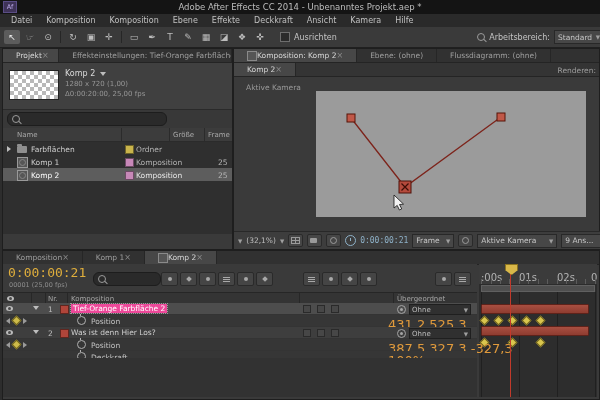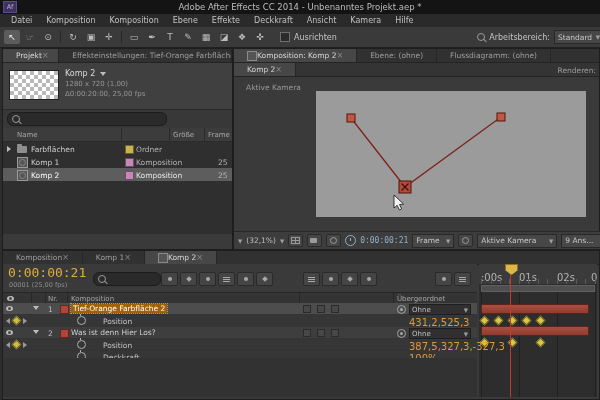--- a/index.html
+++ b/index.html
@@ -110,33 +110,33 @@
   .tlv{position:absolute;top:0;width:1px;height:100%;background:#272727}
   .rows{position:absolute;left:0;top:52px;width:474px}
   .trow{position:relative;width:474px;height:11px;background:#3e3e3e;border-bottom:1px solid #343434}
   .trow.prop{background:#363636}
   .trow.sel{background:#4d4d4d}
   .c-eye{position:absolute;left:3px;top:3px}
   .c-tw{position:absolute;left:30px;top:3px}
   .c-nr{position:absolute;left:45px;top:2px;font-size:7.5px;color:#bdbdbd}
   .c-chip{position:absolute;left:57px;top:2px}
   .c-name{position:absolute;left:68px;top:1px}
-  .namebox{background:#a16207;color:#fff;padding:0 2px;font-size:7.5px;outline:1px dotted #9a9a9a}
+  .namebox{background:#ec4899;color:#fff;padding:0 2px;font-size:7.5px;outline:1px dotted #9a9a9a}
   .lname{font-size:7.5px;color:#cfcfcf}
   .swbox{position:absolute;left:300px;top:2px;display:flex;gap:6px}
   .sdot{width:6px;height:6px;border:1px solid #2a2a2a;background:#474747}
   .c-par{position:absolute;left:394px;top:1px;display:flex;gap:3px;align-items:center}
   .pdrop{height:9px;background:#303030;border:1px solid #1f1f1f;display:flex;align-items:center;justify-content:space-between;padding:0 2px;font-size:7px;color:#bdbdbd}
   .c-kfnav{position:absolute;left:3px;top:2px;display:flex;gap:2px;align-items:center}
   .ntri-l{width:0;height:0;border-top:3px solid transparent;border-bottom:3px solid transparent;border-right:4px solid #9b9b9b}
   .ntri-r{width:0;height:0;border-top:3px solid transparent;border-bottom:3px solid transparent;border-left:4px solid #9b9b9b}
   .nkf{width:5px;height:5px;background:#cdbb4a;border:1px solid #6f621c;transform:rotate(45deg);margin:0 1px}
   .c-sw2{position:absolute;left:74px;top:1px}
-  .c-plabel{position:absolute;left:100px;top:1.5px;font-size:7.5px;color:#c3c3c3}
-  .c-pvalue{position:absolute;left:406px;top:1.5px;font-size:10px;color:#e09a3c}
+  .c-plabel{position:absolute;left:88px;top:1.5px;font-size:7.5px;color:#c3c3c3}
+  .c-pvalue{position:absolute;left:385px;top:1.5px;font-size:13px;color:#e09a3c}
   .tfillL{position:absolute;left:0;top:107px;width:474px;height:39px;background:#323232}
   .gridcol{position:absolute;left:476px;top:41px;width:118px;height:105px;background:#2d2d2d;
      background-image:repeating-linear-gradient(90deg,rgba(0,0,0,.28) 0 1px,transparent 1px 38px);background-position:2px 0}
   .lbar{position:absolute;left:2px;width:106px;height:8px;background:linear-gradient(#a84f41,#8e3c30);border:1px solid #5e221a;border-radius:1px}
   .kfd{position:absolute;width:5px;height:5px;background:#d9c64e;border:1px solid #6f621c;transform:rotate(45deg)}
   .ruler{position:absolute;left:476px;top:13px;width:118px;height:20px;background:#3b3b3b;border-bottom:1px solid #262626;overflow:hidden}
   .rlab{position:absolute;top:8px;font-size:10px;color:#b2b2b2;white-space:nowrap}
   .ticks{position:absolute;left:2px;bottom:0;width:100%;height:5px;background:repeating-linear-gradient(90deg,#5c5c5c 0 1px,transparent 1px 9.5px)}
   .workarea{position:absolute;left:476px;top:33px;width:118px;height:8px;background:#2c2c2c;border-bottom:1px solid #262626}
   .wabar{position:absolute;left:2px;top:1px;width:112px;height:5px;background:#4f4f4f;border:1px solid #606060}

